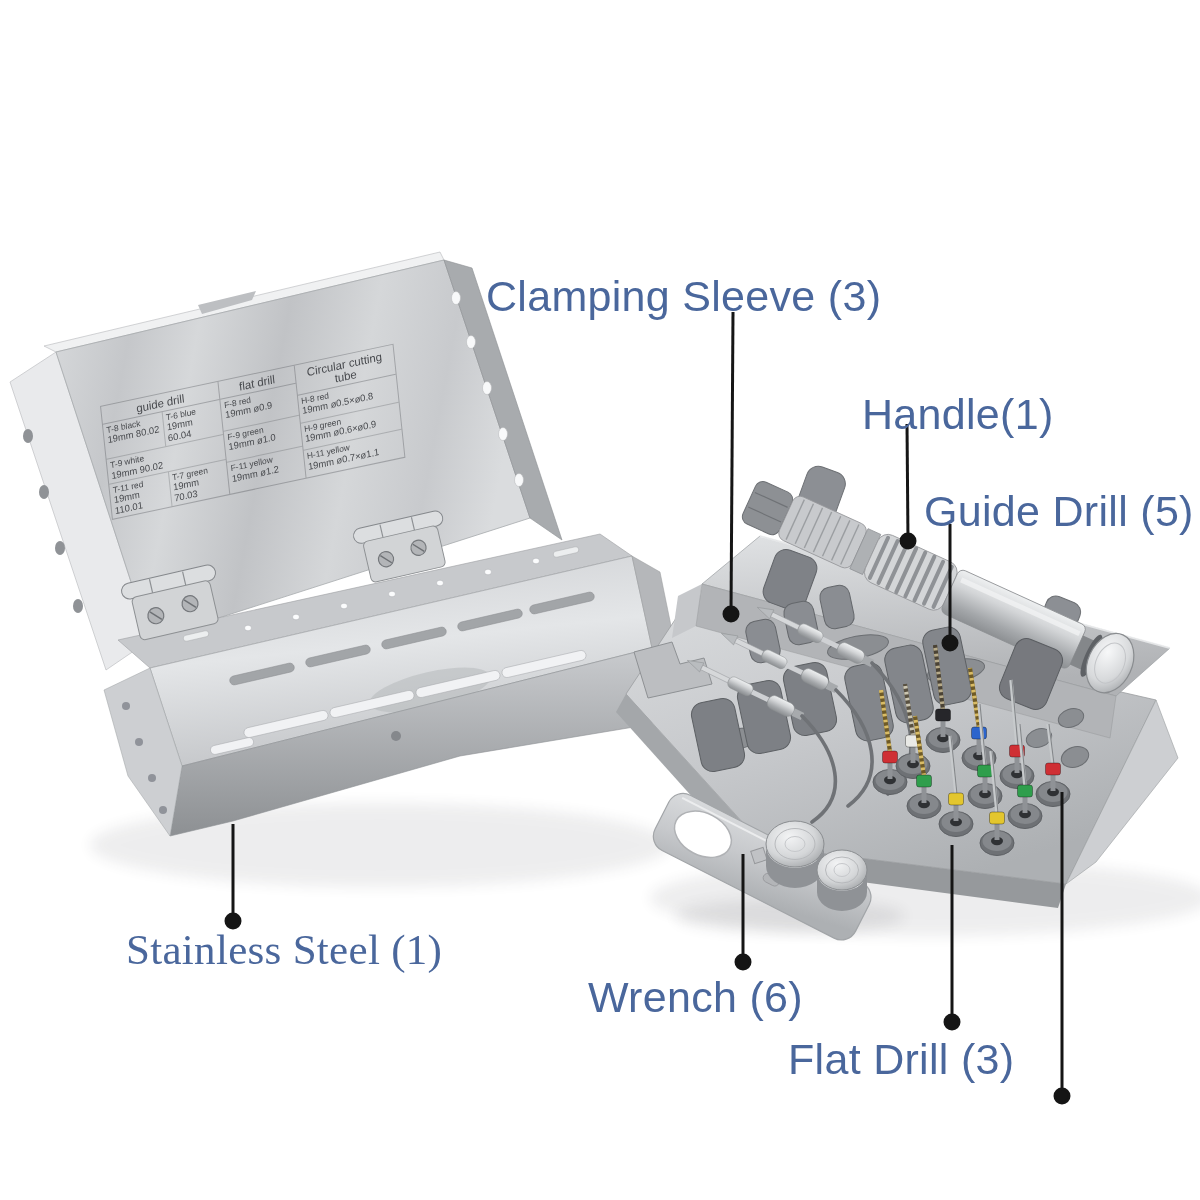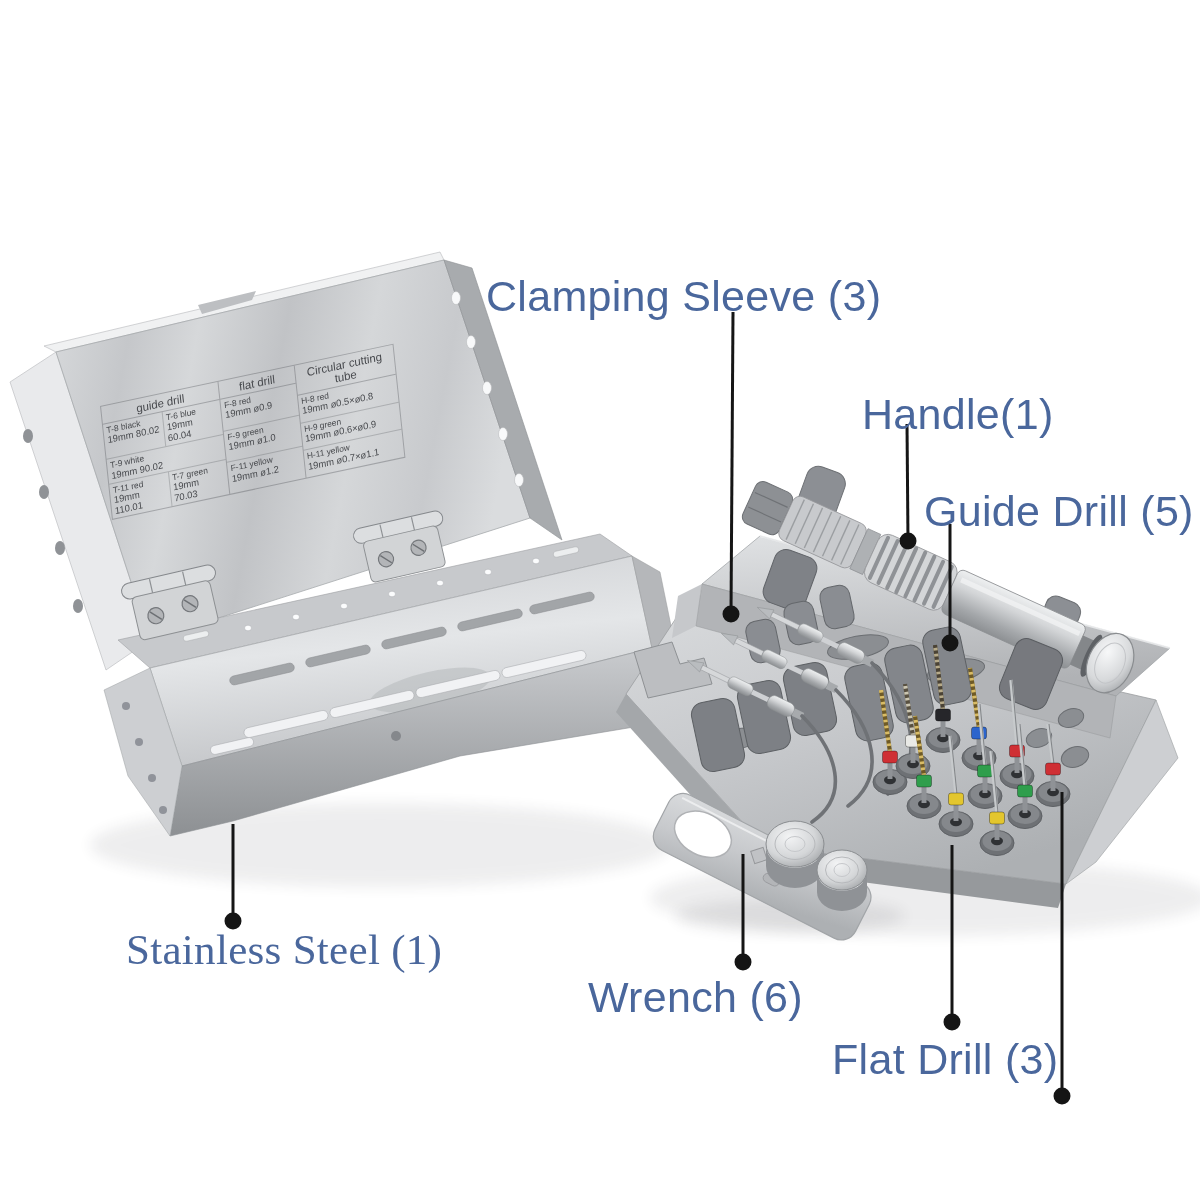--- a/index.html
+++ b/index.html
@@ -509,15 +509,15 @@
       </div>
     </div>
   </div>
 </div>
 
 <div class="label" style="left:486px;top:272px;">Clamping Sleeve (3)</div>
 <div class="label" style="left:862px;top:390px;">Handle(1)</div>
 <div class="label" style="left:884px;top:487px;margin-left:40px;">Guide Drill (5)</div>
 <div class="label" style="left:126px;top:925px;font-family:Liberation Serif, serif;">Stainless Steel (1)</div>
 <div class="label" style="left:588px;top:973px;">Wrench (6)</div>
-<div class="label" style="left:832px;top:1035px;">Flat Drill (3)</div>
+<div class="label" style="left:788px;top:1035px;">Flat Drill (3)</div>
 
 </div>
 
 </body></html>

